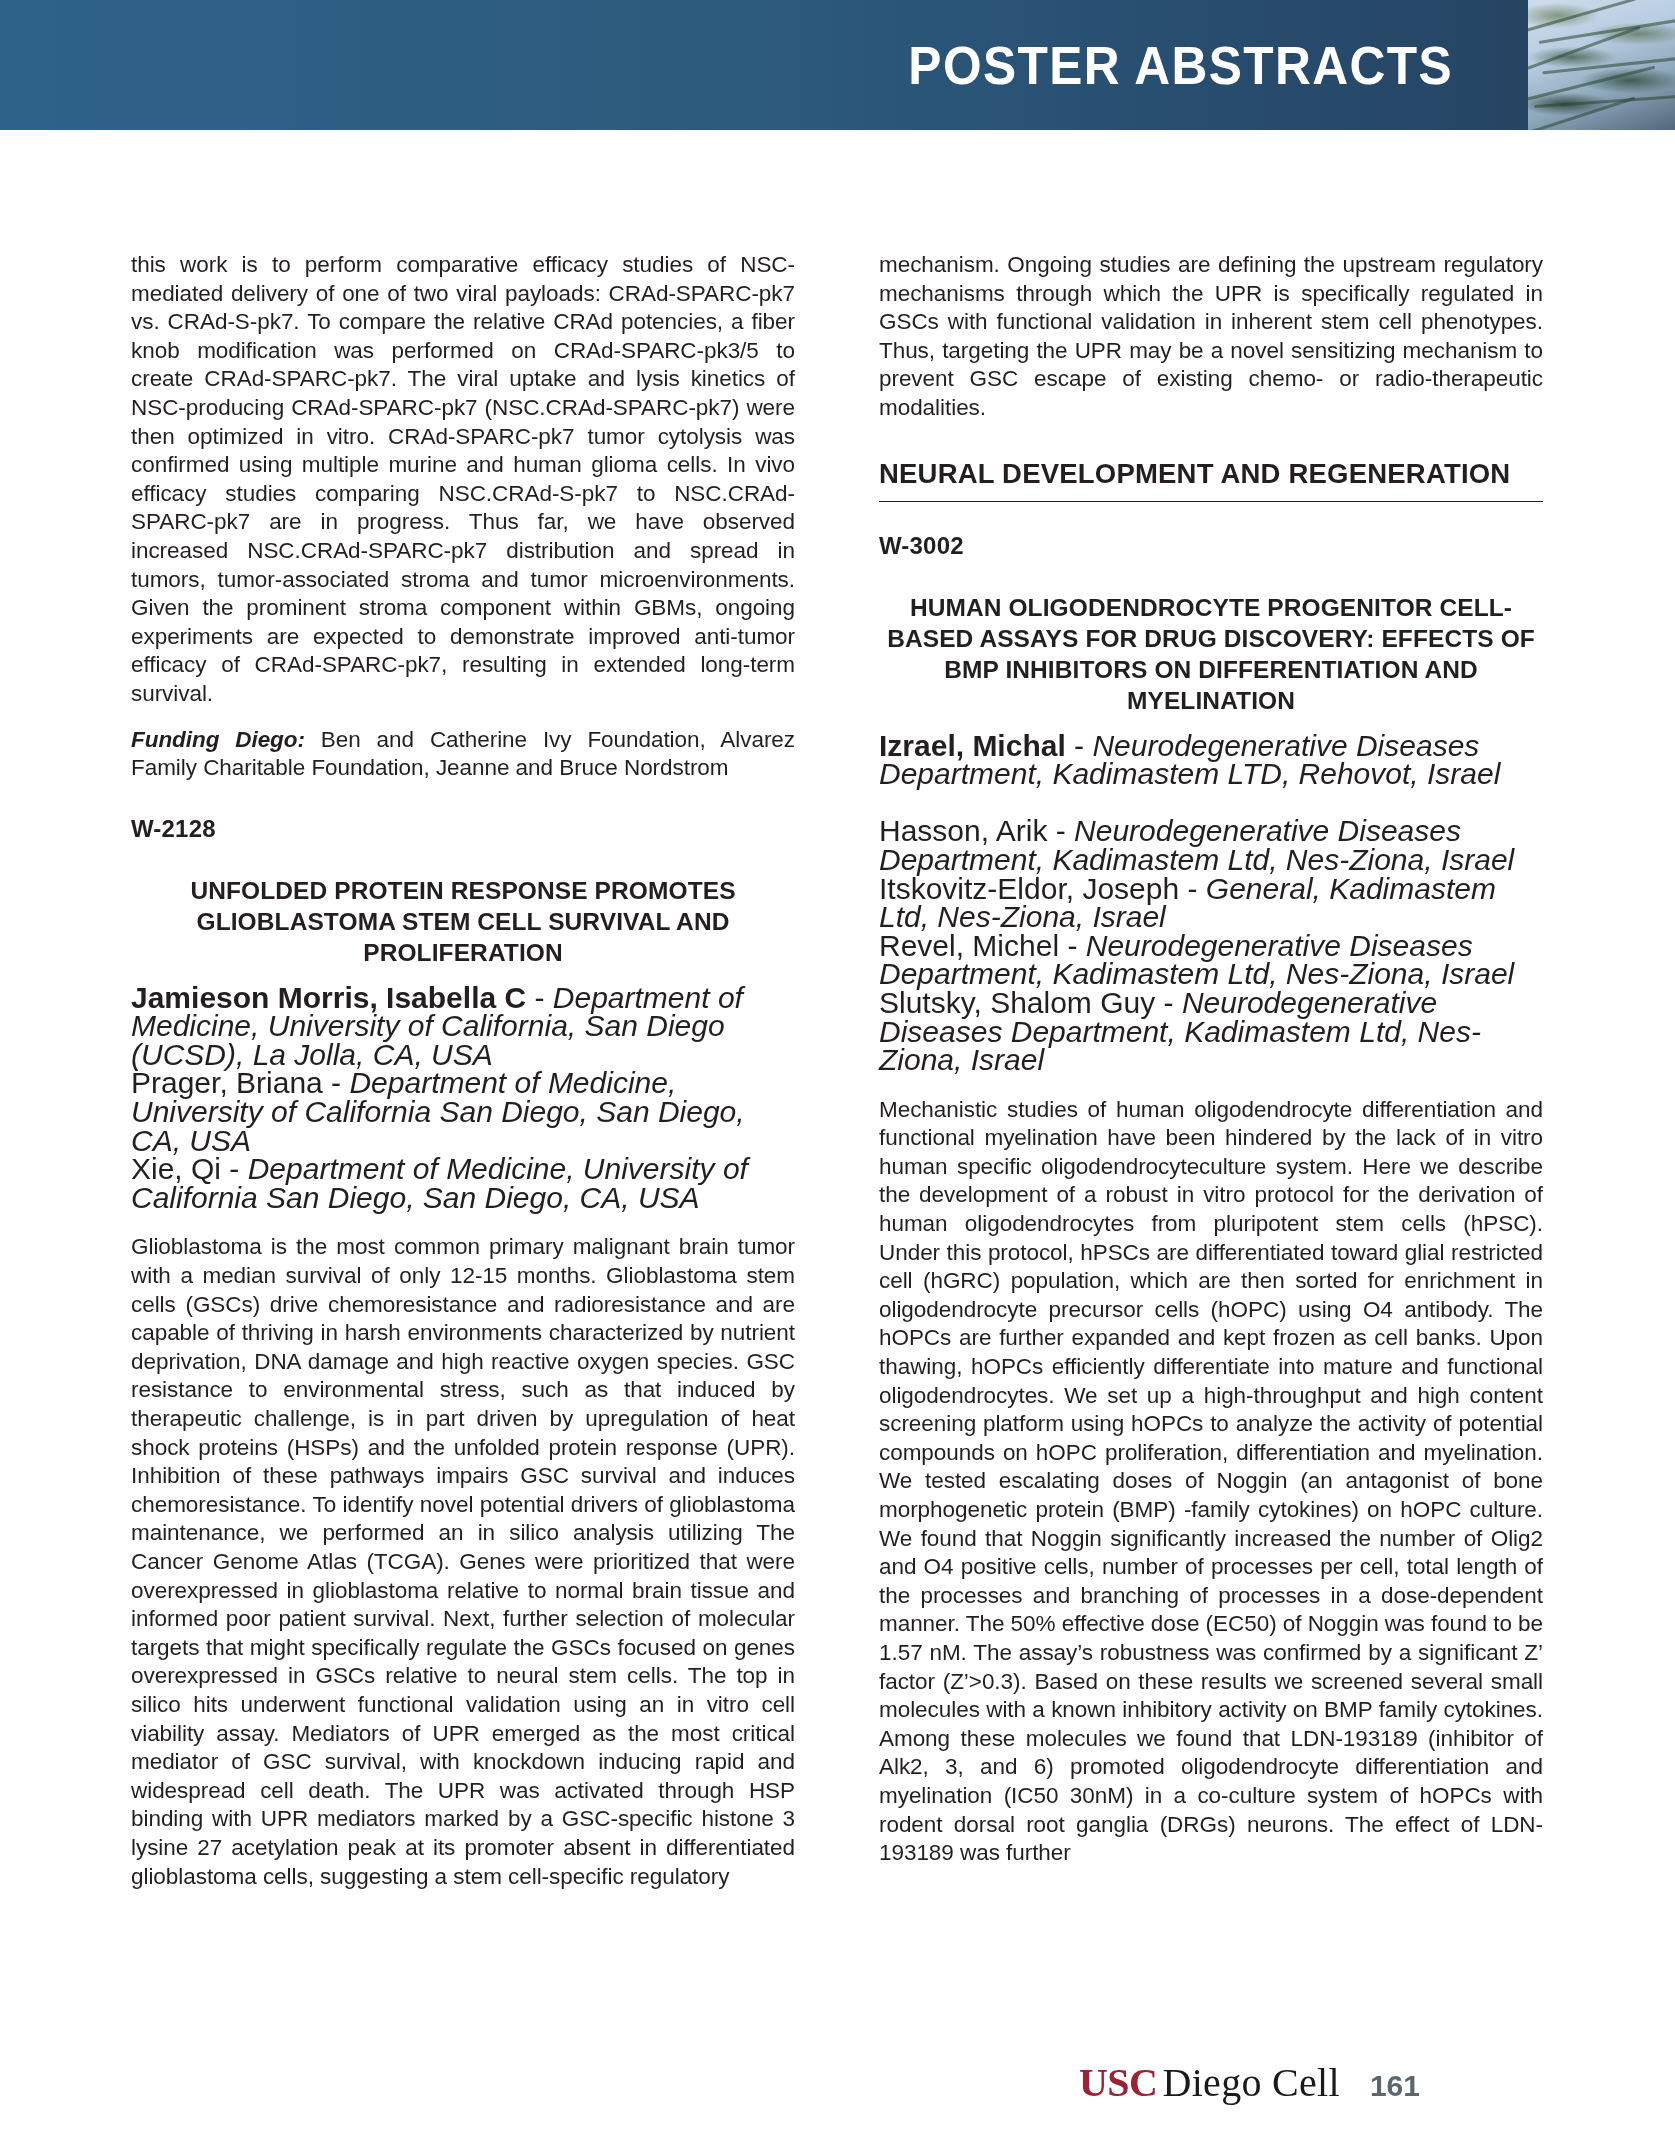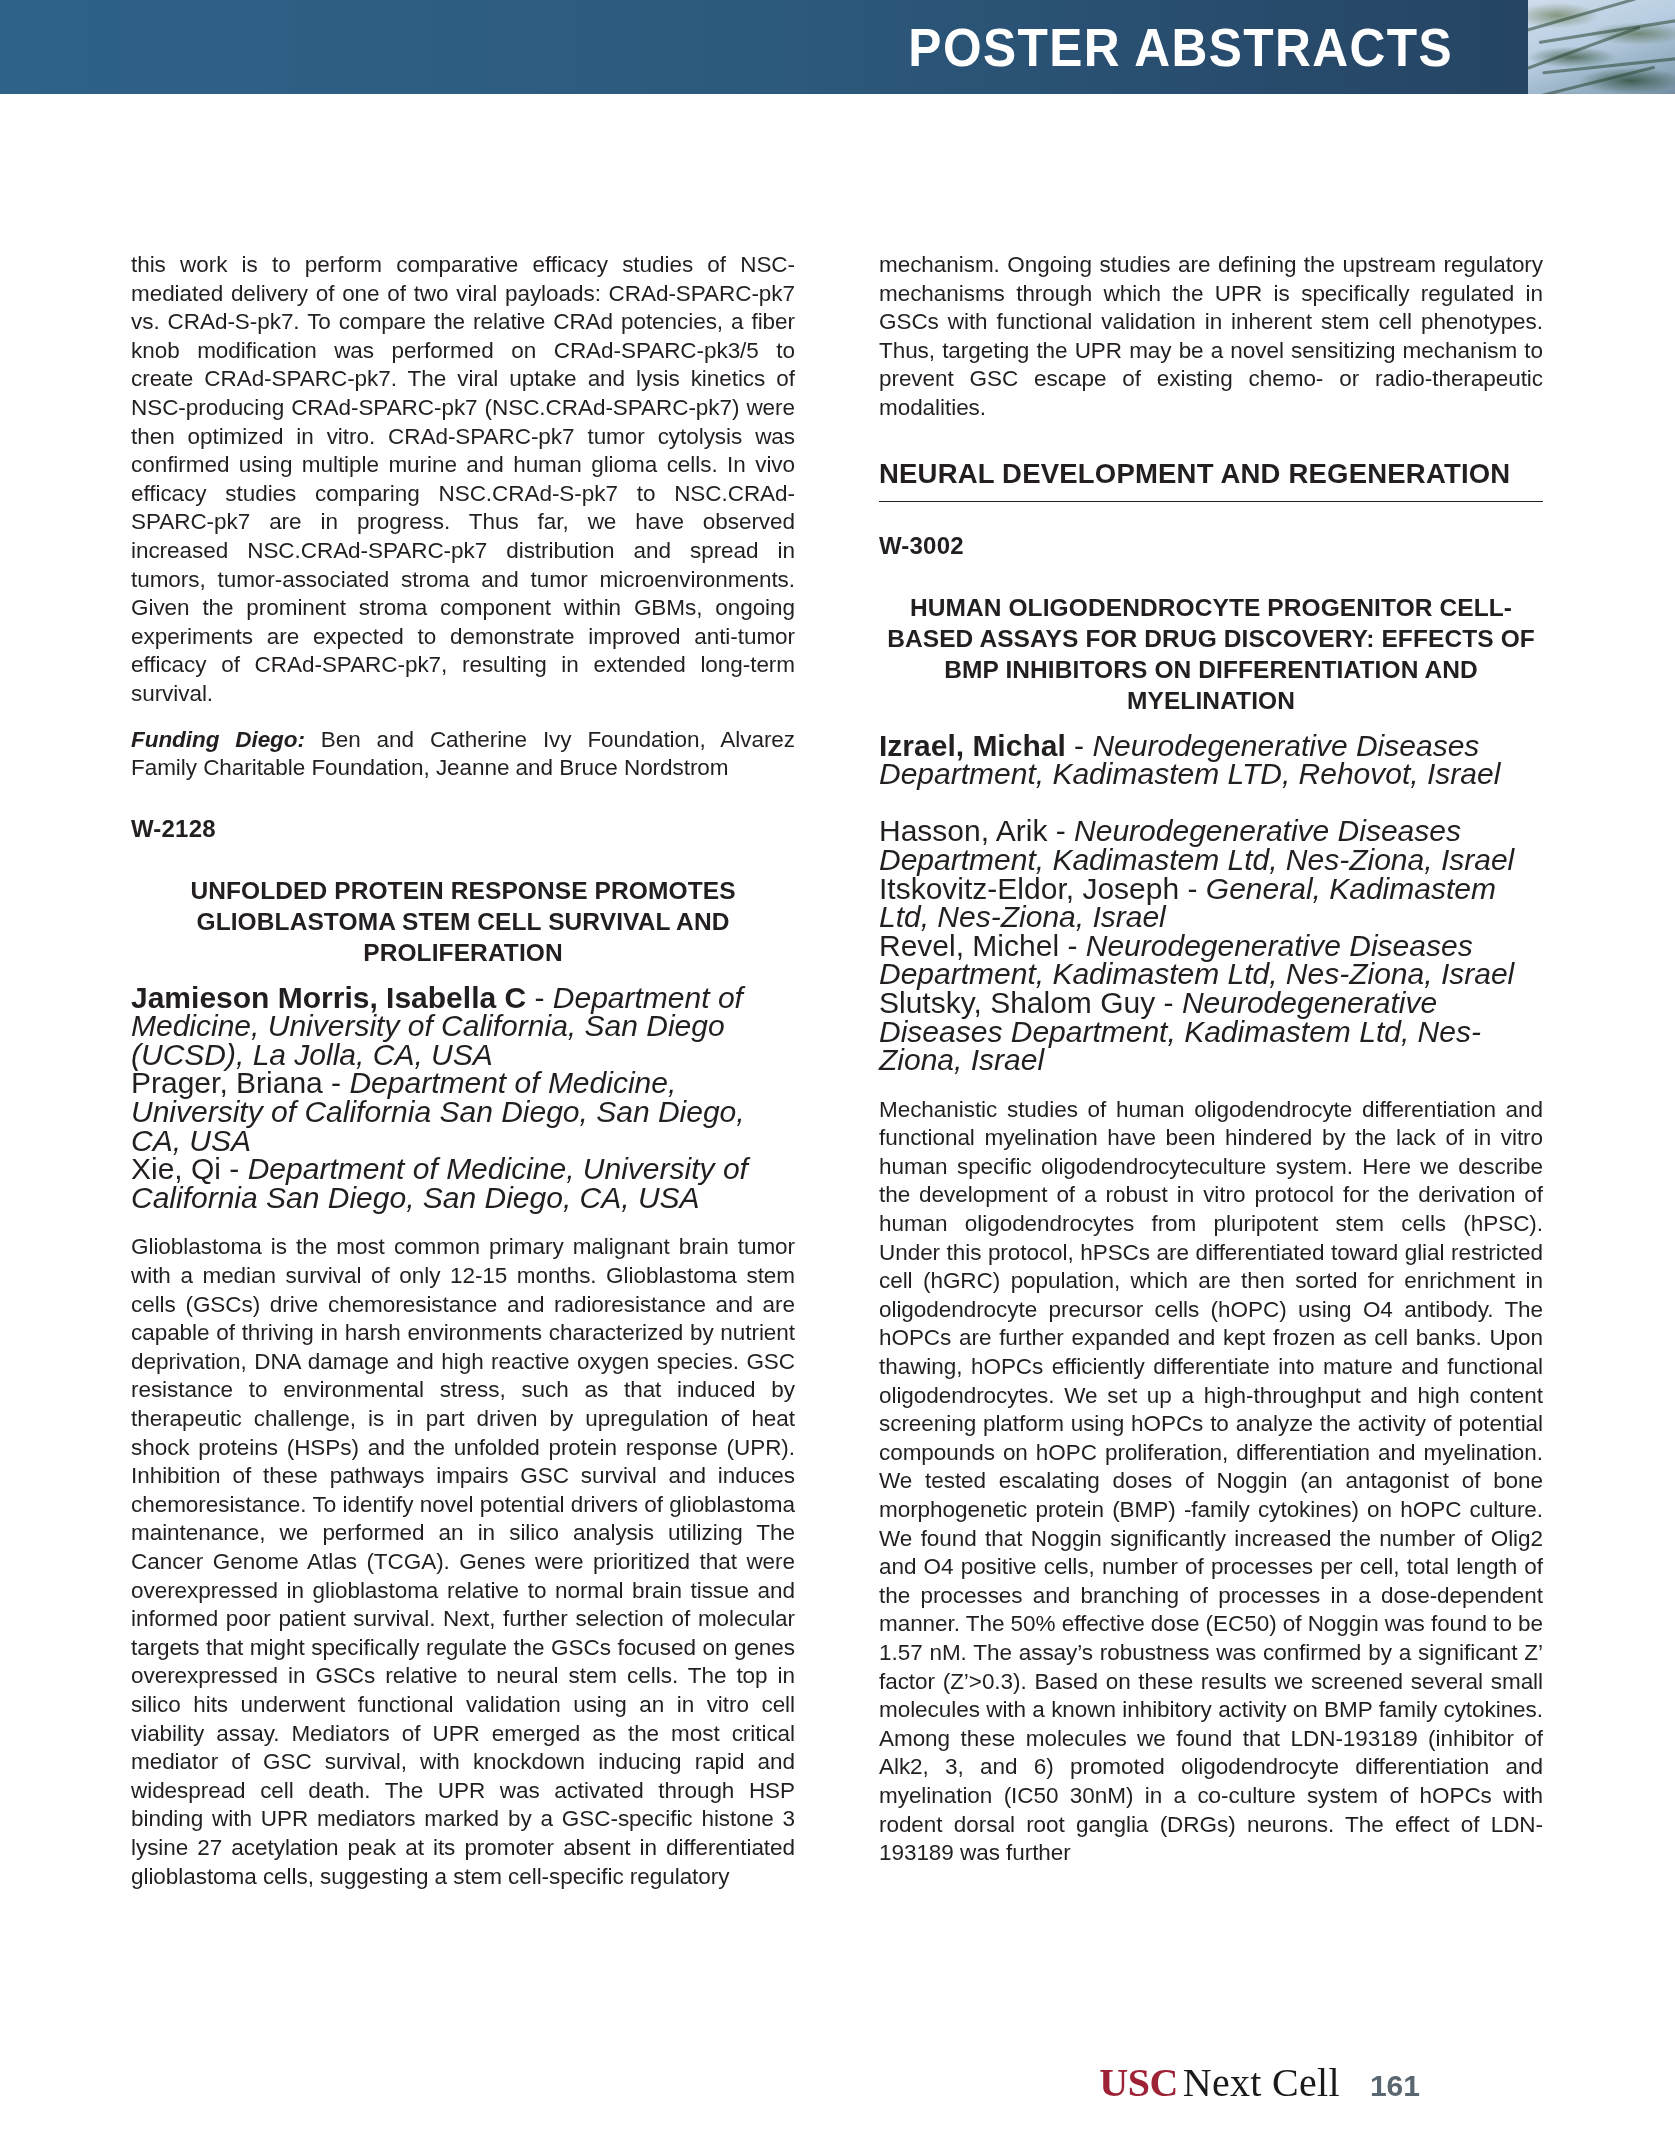--- a/index.html
+++ b/index.html
@@ -15,21 +15,21 @@
     color: #231f20;
     overflow: hidden;
   }
 
   
   .header-band {
     position: absolute;
     top: 0;
     left: 0;
     width: 1675px;
-    height: 94px;
+    height: 130px;
     background: linear-gradient(to right, #2f6288 0%, #2c5a7d 45%, #27496a 80%, #24425e 100%);
     overflow: hidden;
   }
   .header-title {
     position: absolute;
     right: 222px;
     top: 50%;
     transform: translateY(-50%);
     color: #ffffff;
     font-family: "Liberation Sans Narrow", "Liberation Sans", sans-serif;
@@ -239,16 +239,16 @@
       <span><span class="aname">Slutsky, Shalom Guy</span><span class="sep"> - </span><span>Neurodegenerative Diseases Department, Kadimastem Ltd, Nes-Ziona, Israel</span></span>
     </div>
 
     <p class="abs-p last">Mechanistic studies of human oligodendrocyte differentiation and functional myelination have been hindered by the lack of in vitro human specific oligodendrocyteculture system. Here we describe the development of a robust in vitro protocol for the derivation of human oligodendrocytes from pluripotent stem cells (hPSC). Under this protocol, hPSCs are differentiated toward glial restricted cell (hGRC) population, which are then sorted for enrichment in oligodendrocyte precursor cells (hOPC) using O4 antibody. The hOPCs are further expanded and kept frozen as cell banks. Upon thawing, hOPCs efficiently differentiate into mature and functional oligodendrocytes. We set up a high-throughput and high content screening platform using hOPCs to analyze the activity of potential compounds on hOPC proliferation, differentiation and myelination. We tested escalating doses of Noggin (an antagonist of bone morphogenetic protein (BMP) -family cytokines) on hOPC culture. We found that Noggin significantly increased the number of Olig2 and O4 positive cells, number of processes per cell, total length of the processes and branching of processes in a dose-dependent manner. The 50% effective dose (EC50) of Noggin was found to be 1.57 nM. The assay’s robustness was confirmed by a significant Z’ factor (Z’&gt;0.3). Based on these results we screened several small molecules with a known inhibitory activity on BMP family cytokines. Among these molecules we found that LDN-193189 (inhibitor of Alk2, 3, and 6) promoted oligodendrocyte differentiation and myelination (IC50 30nM) in a co-culture system of hOPCs with rodent dorsal root ganglia (DRGs) neurons. The effect of LDN-193189 was further</p>
   </div>
 </div>
 
 <div class="footer">
   <div class="footer-inner">
     <span class="logo-usc">USC</span>
-    <span class="logo-stemcell">Next Cell</span>
+    <span class="logo-stemcell">Diego Cell</span>
     <span class="page-num">161</span>
   </div>
 </div>
 
 </body></html>

